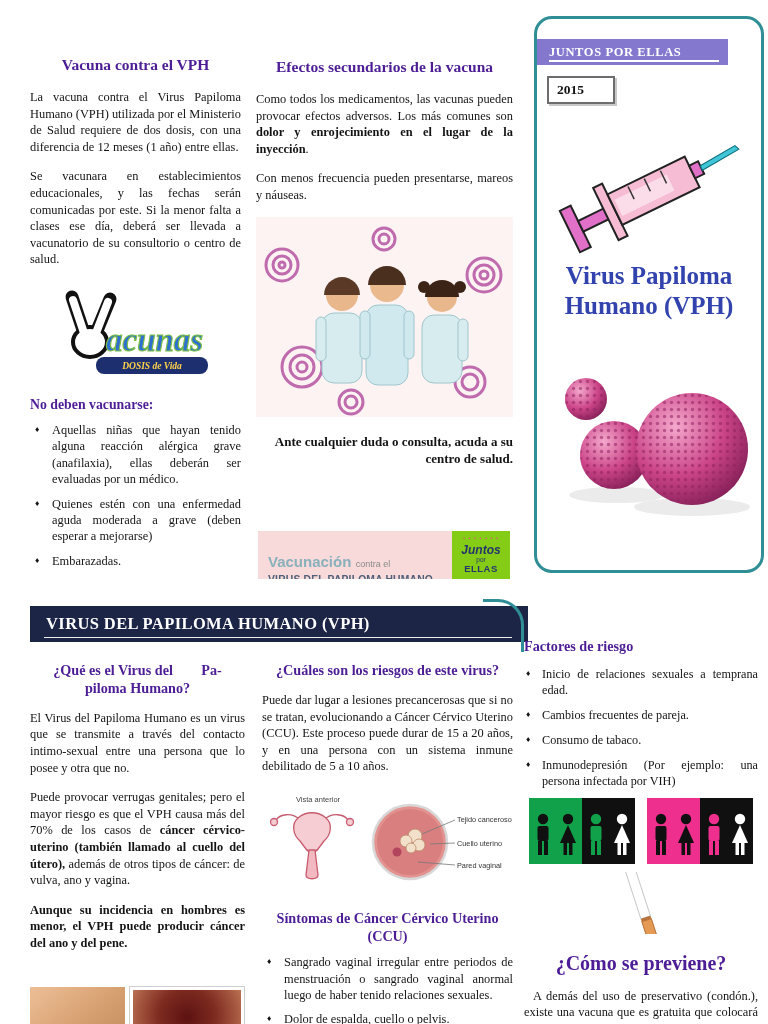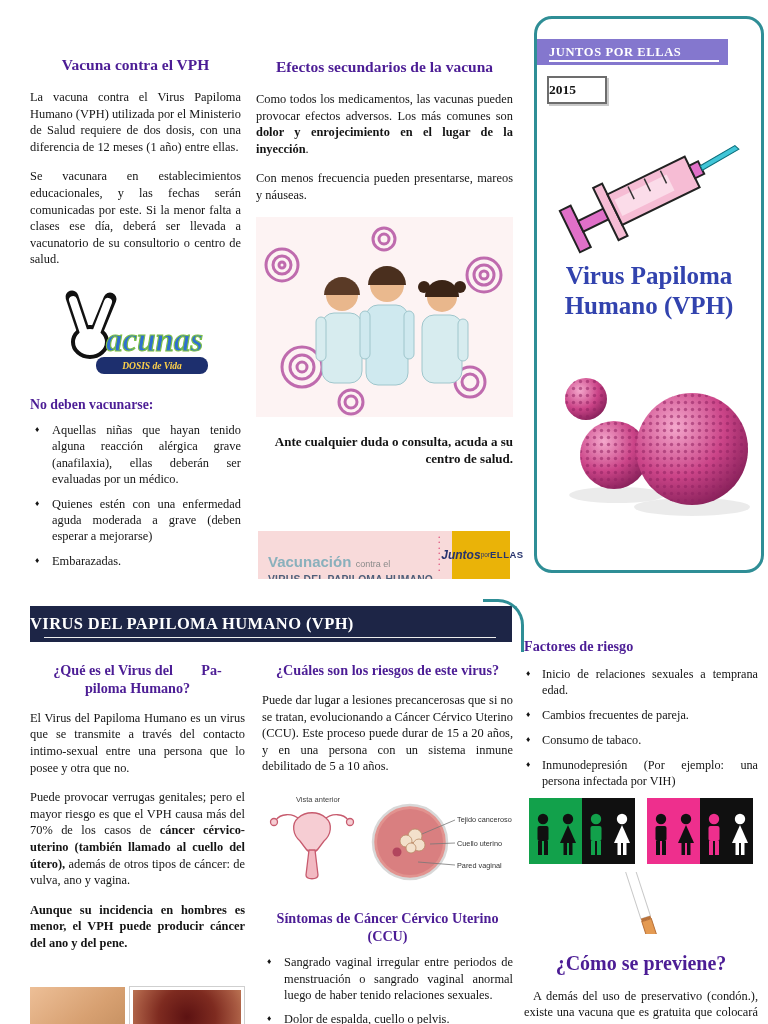--- a/index.html
+++ b/index.html
@@ -31,41 +31,41 @@
 
   .note{font-size:13px;font-weight:700;text-align:right;line-height:1.35;margin-top:12px}
 
   
   #vac-banner{position:absolute;left:258px;top:531px;width:252px;height:48px;background:#f8dada;display:flex;
               font-family:"Liberation Sans","DejaVu Sans",sans-serif}
   .vac-left{flex:1;padding:22px 2px 4px 10px;overflow:hidden}
   .vac-word{font-size:15px;font-weight:700;color:#8ab0bc}
   .vac-small{font-size:9px;color:#8a8a8a}
   .vac-line2{font-size:10.3px;font-weight:700;color:#50607a;letter-spacing:.2px;margin-top:3px;white-space:nowrap}
-  .vac-badge{width:58px;background:#eab308;display:flex;flex-direction:row;align-items:center;justify-content:center;line-height:1}
+  .vac-badge{width:58px;background:#84cc16;display:flex;flex-direction:column;align-items:center;justify-content:center;line-height:1}
   .vac-badge::before{content:"• • • • • • •";font-size:5.5px;color:#e0557f;margin-bottom:2px;letter-spacing:1px}
   .badge-juntos{font-size:12px;font-weight:700;font-style:italic;color:#27346e}
   .badge-por{font-size:6.5px;color:#27346e;margin:1px 0}
   .badge-ellas{font-size:9.5px;font-weight:700;color:#27346e;letter-spacing:.5px}
 
   
   #p1-side{left:534px;top:16px;width:224px;height:551px;border:3px solid #2f8e96;border-radius:18px;background:#fff}
   #ribbon{position:absolute;left:0px;top:20px;width:179px;height:26px;background:#8477ce;color:#fff;
           font-weight:700;font-size:12.5px;letter-spacing:.6px;display:flex;align-items:center;padding-left:12px}
   #ribbon::after{content:"";position:absolute;left:12px;right:9px;bottom:3px;height:1.6px;background:#fff}
   #yearbox{position:absolute;left:10px;top:57px;width:56px;height:24px;border:2px solid #6d6d6d;box-shadow:2px 2px 0 #c9c9c9;
-           display:flex;align-items:center;font-weight:700;font-size:13.5px}
+           display:flex;align-items:center;padding-left:8px;font-weight:700;font-size:13.5px}
   #syringe{position:absolute;left:8px;top:104px}
   #side-title{position:absolute;left:0;top:242px;width:100%;text-align:center;font-size:25px;font-weight:700;
               color:#3243ae;line-height:1.18}
   #virus{position:absolute;left:5px;top:338px}
 
   
   #p2-banner{position:absolute;left:30px;top:606px;width:482px;height:36px;background:#1d2546;color:#fff;
-             font-weight:700;font-size:16.5px;letter-spacing:.4px;display:flex;align-items:center;}
+             font-weight:700;font-size:16.5px;letter-spacing:.4px;display:flex;align-items:center;padding-left:16px}
   #p2-banner::after{content:"";position:absolute;left:14px;right:16px;bottom:4px;height:1.4px;background:#ededed}
   #banner-arc{position:absolute;left:483px;top:599px;width:38px;height:50px;
               border-top:3px solid #2f8e96;border-right:3px solid #2f8e96;border-top-right-radius:26px}
 
   #p2-left{left:30px;top:650px;width:215px}
   #p2-left .h2{font-size:14.2px}
   #p2-mid{left:262px;top:650px;width:251px}
   #p2-mid .h2{font-size:14.2px}
   #p2-right{left:524px;top:626px;width:234px}
   #factores-h{font-size:14.2px;text-align:left;margin-bottom:11px}

